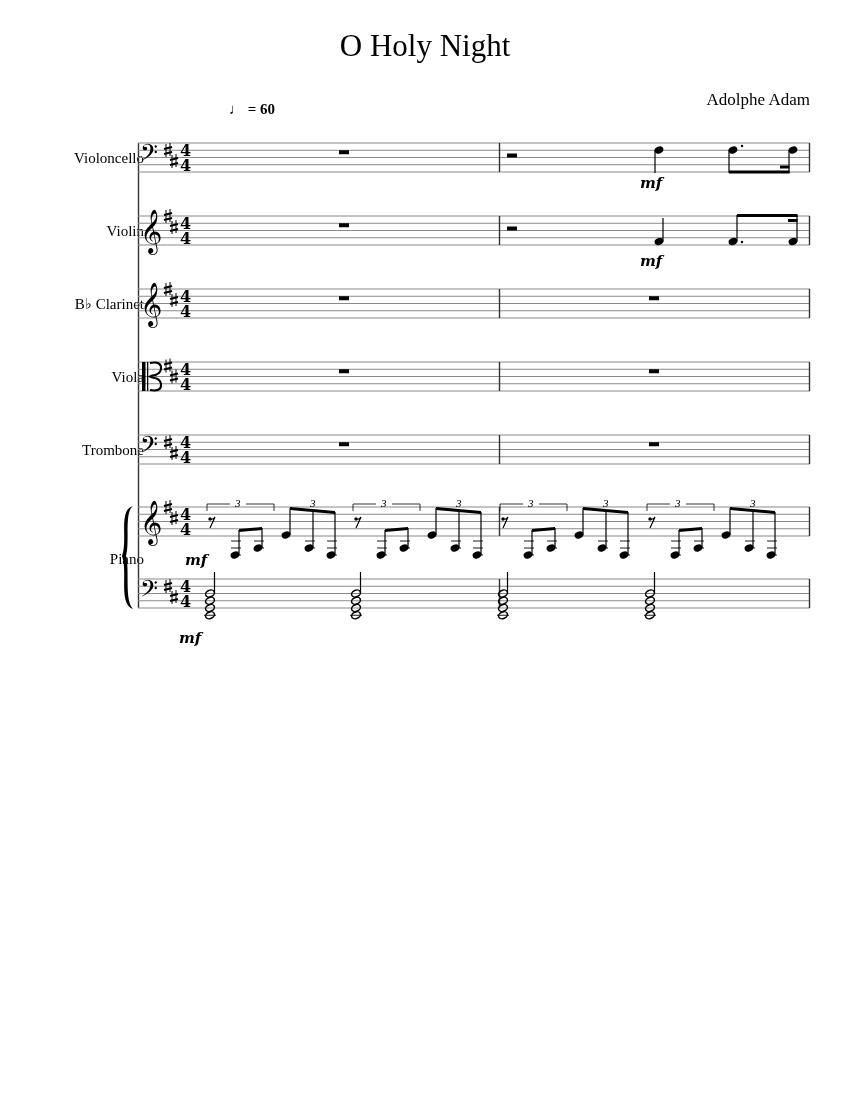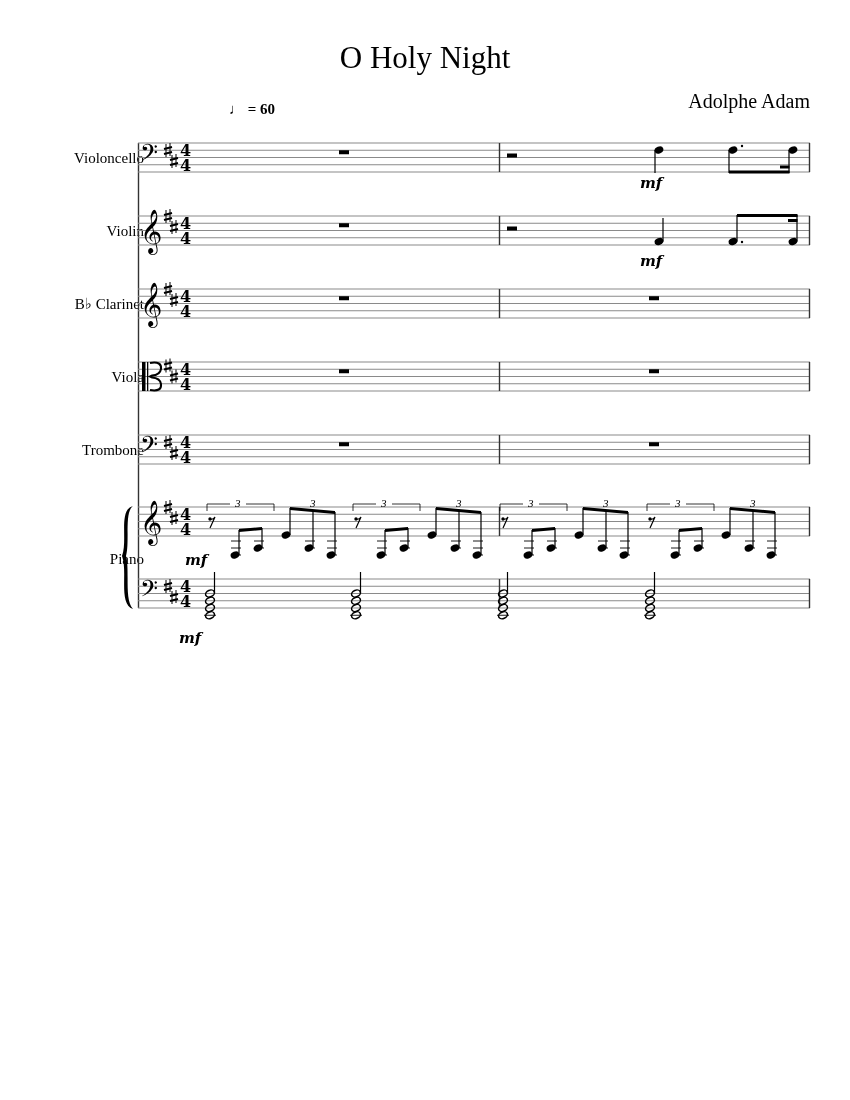--- a/index.html
+++ b/index.html
@@ -1,20 +1,20 @@
 <!DOCTYPE html>
 <html><head>
 <meta charset="utf-8">
 <style>
   html, body { margin: 0; padding: 0; background: #ffffff; }
   body { width: 850px; height: 1100px; position: relative; overflow: hidden;
          font-family: "Liberation Serif", "DejaVu Serif", serif; color: #000; }
-  .title { position: absolute; left: 0; width: 850px; top: 40px; text-align: center;
+  .title { position: absolute; left: 0; width: 850px; top: 28px; text-align: center;
            font-size: 31px; line-height: 36px; }
-  .composer { position: absolute; right: 40px; top: 90px; font-size: 20px; }
+  .composer { position: absolute; right: 40px; top: 90px; font-size: 17px; }
   .tempo { position: absolute; left: 229px; top: 101px; font-size: 15px; font-weight: bold; }
   .tempo .note { font-weight: normal; font-size: 15px; }
   .inst { position: absolute; right: 706px; font-size: 15px; text-align: right; white-space: nowrap; }
   svg#score { position: absolute; left: 0; top: 0; }
   .staffline { stroke: #8a8a8a; stroke-width: 1.2; }
   .barline { stroke: #333; stroke-width: 1.4; }
   .ink { fill: #000; }
   .stem { stroke: #000; stroke-width: 1.2; }
   .dyn { font-family: "DejaVu Serif", serif; font-style: italic; font-weight: bold; font-size: 15px; }
   .tup { font-family: "Liberation Serif", serif; font-style: italic; font-size: 11px; }

